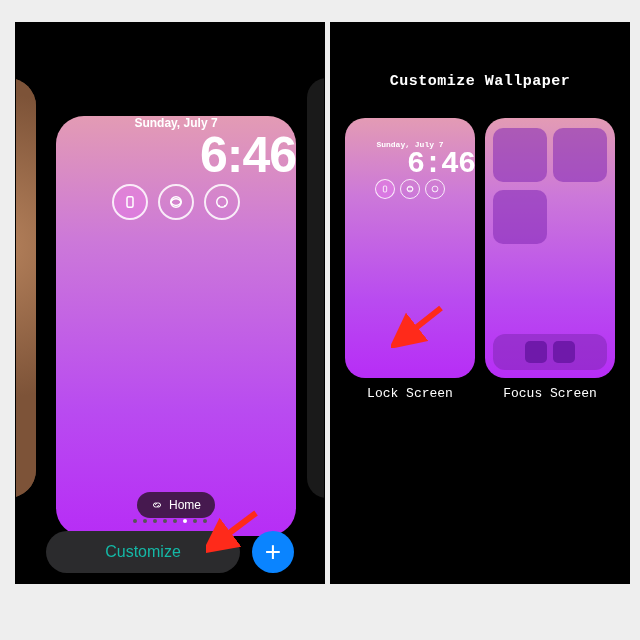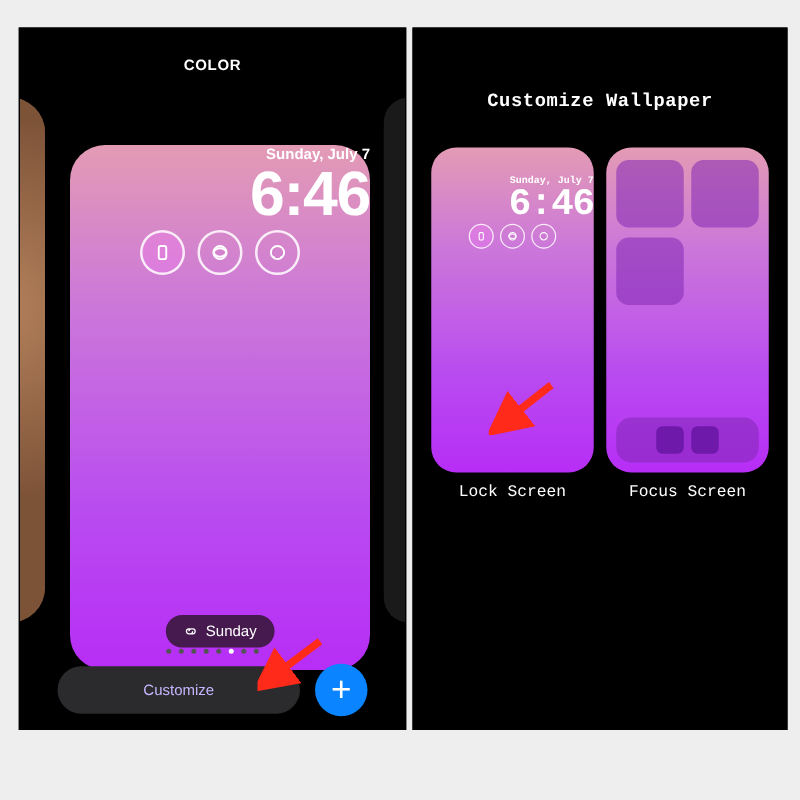--- a/index.html
+++ b/index.html
@@ -8,35 +8,35 @@
   .panel.left{left:15px;width:308px;}
   .panel.right{left:330px;width:298px;font-family:Liberation Mono, monospace;}
   .hdr{color:#fff;font-size:12px;font-weight:700;text-align:center;letter-spacing:.5px;padding-top:22px;}
   .hdr.cust{font-weight:600;font-size:15px;}
   
   .card-wrap{position:absolute;left:40px;top:55px;width:240px;height:420px;}
   .card{width:100%;height:100%;border-radius:28px;background:linear-gradient(180deg,#e39bb4 0%,#cc78d9 30%,#b94bf0 70%,#b72df6 100%);position:relative;}
   .prev-card{position:absolute;left:-40px;top:55px;width:60px;height:420px;border-radius:28px;overflow:hidden;background:#6b4a34;}
   .prev-card::before{content:"";position:absolute;inset:0;background:radial-gradient(circle at 30% 40%,#b6825c 0%,#7d5338 60%);}
   .next-card{position:absolute;right:-3px;top:55px;width:20px;height:420px;border-radius:20px 0 0 20px;background:#1a1a1a;}
-  .date{color:#fff;text-align:right;font-size:12px;font-weight:600;margin-top:38px;}
+  .date{color:#fff;text-align:center;font-size:12px;font-weight:600;margin-top:38px;}
   .time{color:#fff;text-align:right;font-size:50px;font-weight:700;margin-top:-4px;letter-spacing:-1px;}
   .widgets{display:flex;justify-content:center;gap:10px;margin-top:0px;}
   .wicon{width:32px;height:32px;border:2px solid rgba(255,255,255,.85);border-radius:50%;display:flex;align-items:center;justify-content:center;}
   .wicon svg{width:18px;height:18px;stroke:#fff;fill:none;stroke-width:2;}
   .wicon.glow{background:rgba(255,120,255,.25);}
   .focus-pill{position:absolute;bottom:18px;left:50%;transform:translateX(-50%);background:#46194f;color:#fff;font-size:12px;padding:6px 14px;border-radius:16px;display:flex;align-items:center;gap:6px;}
   .focus-pill svg{width:12px;height:12px;stroke:#fff;fill:none;stroke-width:2;}
   
   .dots{position:absolute;bottom:60px;left:0;right:0;display:flex;justify-content:center;gap:6px;}
   .dot{width:4px;height:4px;border-radius:50%;background:#555;}
   .dot.active{background:#fff;}
   
   .bottom{position:absolute;bottom:10px;left:30px;right:30px;display:flex;align-items:center;gap:12px;}
-  .cust-btn{flex:1;background:#2b2b2d;color:#c4b5fd;font-size:12px;font-weight:500;text-align:center;padding:12px 0;border-radius:22px;}
+  .cust-btn{flex:1;background:#2b2b2d;color:#14b8a6;font-size:16px;font-weight:500;text-align:center;padding:12px 0;border-radius:22px;}
   .add-btn{width:42px;height:42px;border-radius:50%;background:#0a84ff;display:flex;align-items:center;justify-content:center;color:#fff;font-size:28px;font-weight:400;line-height:1;}
   
   .pair{position:absolute;top:95px;left:14px;right:14px;display:flex;gap:10px;}
   .mini{width:130px;height:260px;border-radius:20px;background:linear-gradient(180deg,#e39bb4 0%,#cc78d9 30%,#b94bf0 70%,#b72df6 100%);position:relative;}
   .mini .date{font-size:8px;margin-top:22px;}
   .mini .time{font-size:30px;margin-top:-2px;}
   .mini .widgets{gap:5px;margin-top:-2px;}
   .mini .wicon{width:18px;height:18px;border-width:1.5px;}
   .mini .wicon svg{width:10px;height:10px;stroke-width:2;}
   .tile{position:absolute;background:rgba(130,40,180,.55);border-radius:10px;}
@@ -50,21 +50,20 @@
   
   .arrow{position:absolute;pointer-events:none;}
   .arrow svg{display:block;}
 </style>
 </head>
 <body>
 
 <div class="stage">
 
   <div class="panel left">
-    <div class="hdr">COLOR</div>
 
     <div class="prev-card"></div>
     <div class="next-card"></div>
 
     <div class="card-wrap">
       <div class="card">
         <div class="date">Sunday, July 7</div>
         <div class="time">6:46</div>
         <div class="widgets">
           <div class="wicon glow">
@@ -82,21 +81,21 @@
               <svg viewBox="0 0 24 24">
                 <circle cx="12" cy="12" r="7"></circle>
                 <path d="M8 16v2M16 16v2"></path>
               </svg>
             </div>
         </div>
         <div class="focus-pill">
           <svg viewBox="0 0 24 24">
               <path d="M9 12a4 4 0 0 1 4-4h2a4 4 0 0 1 0 8h-2M15 12a4 4 0 0 1-4 4H9a4 4 0 0 1 0-8h2"></path>
             </svg>
-          <span>Sunday</span>
+          <span>Home</span>
         </div>
       </div>
     </div>
 
     <div class="dots">
       <span class="dot"></span>
         <span class="dot"></span>
         <span class="dot"></span>
         <span class="dot"></span>
         <span class="dot"></span>

